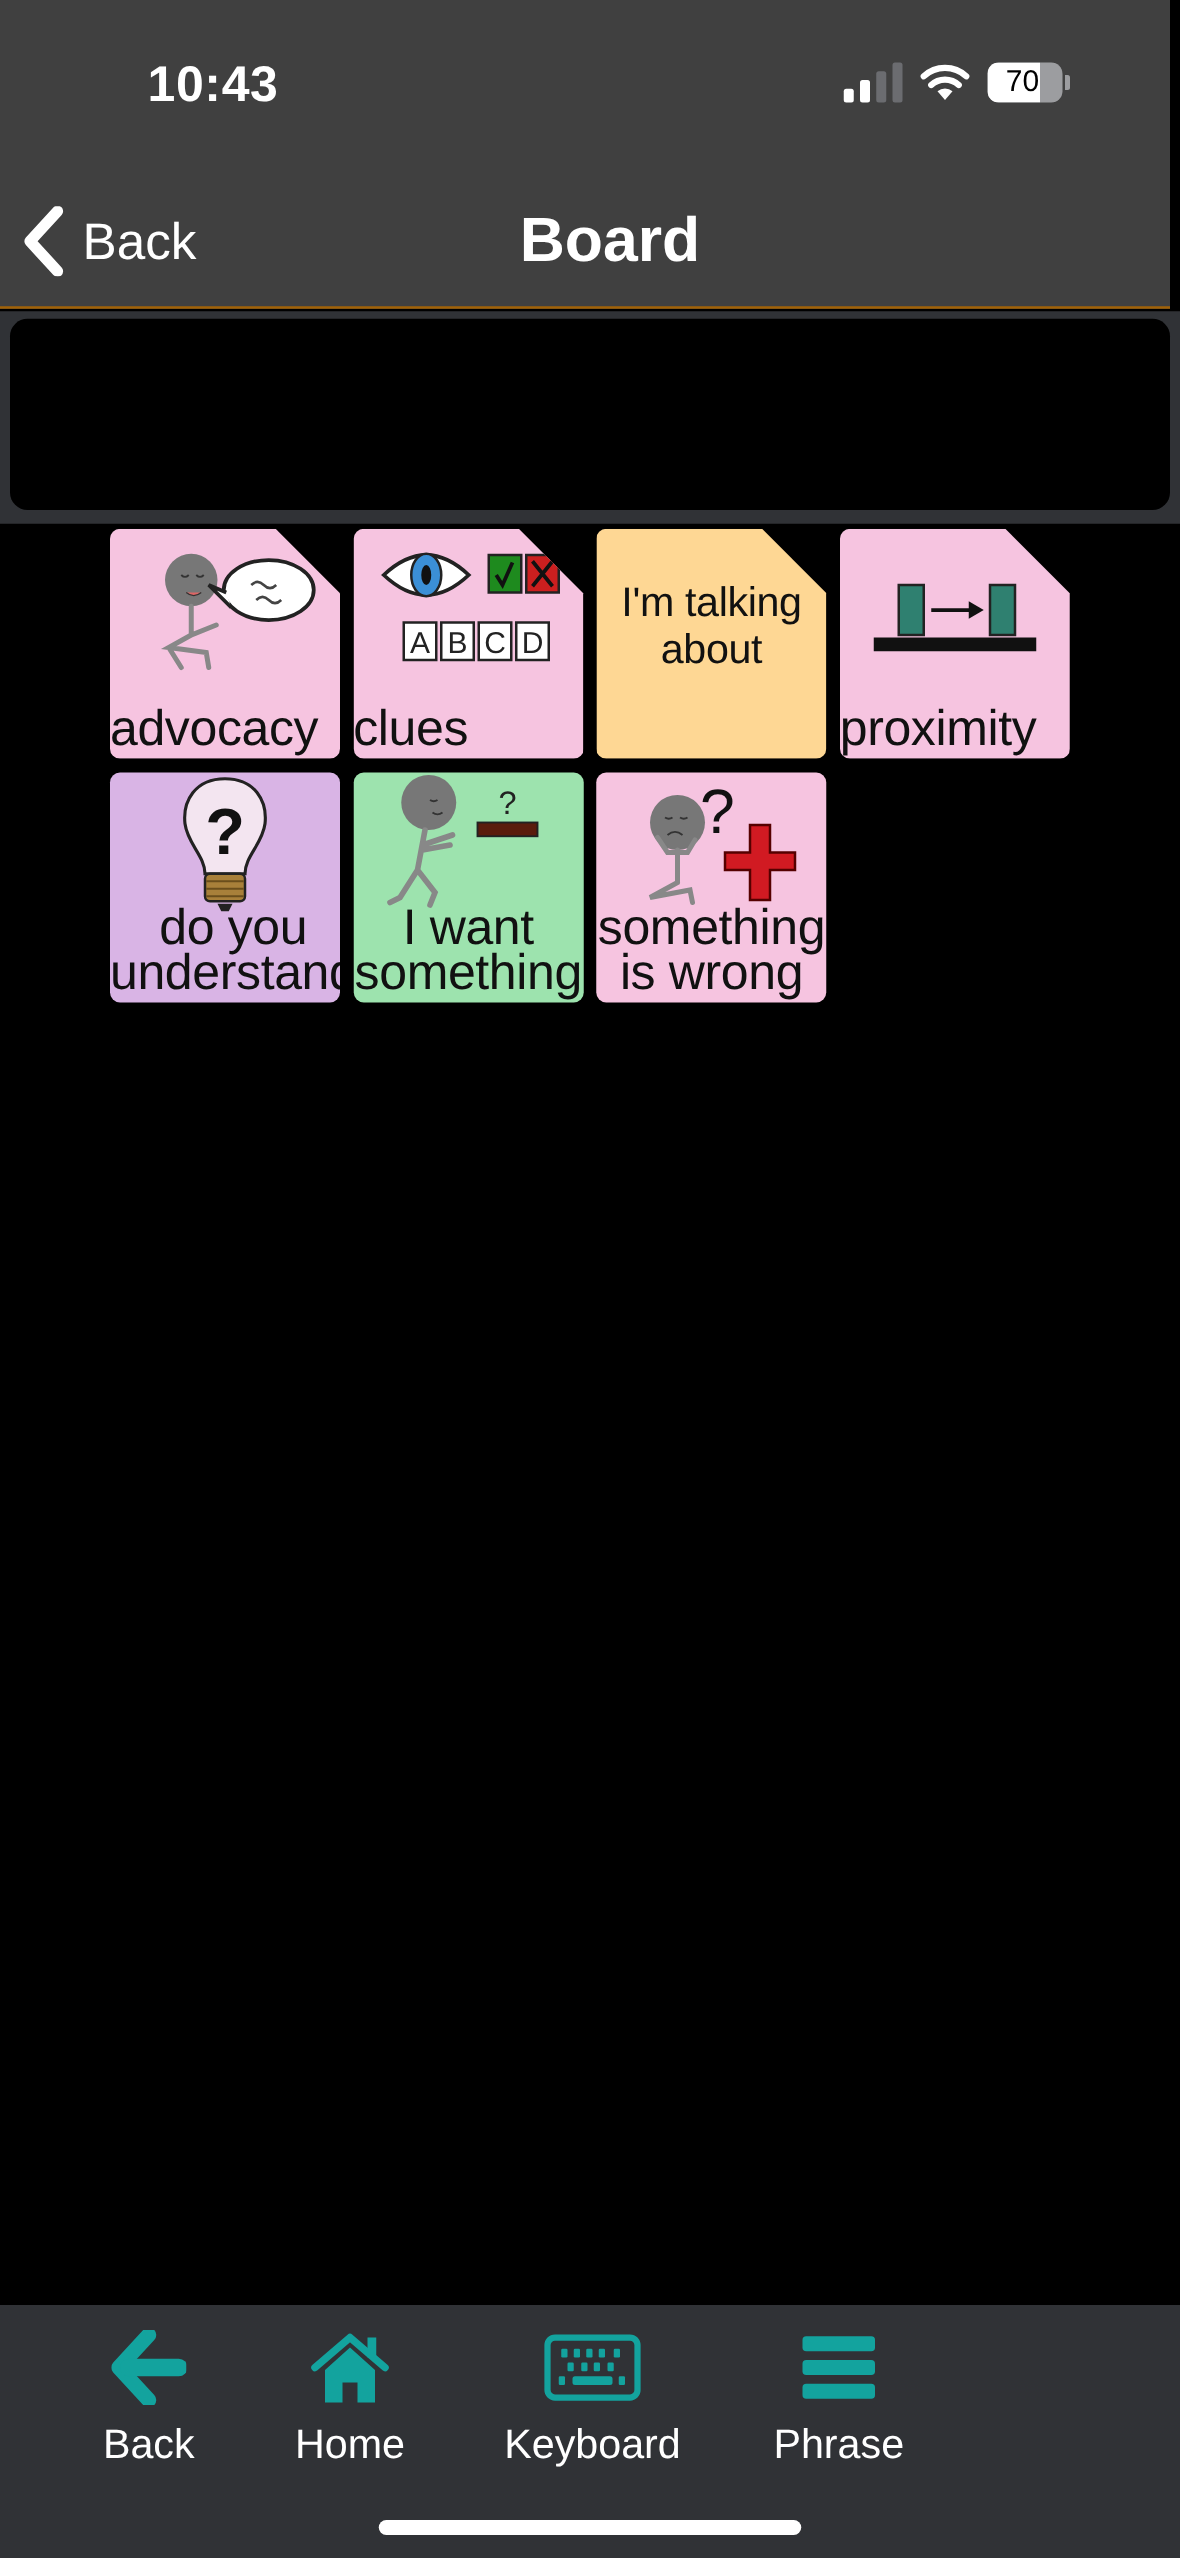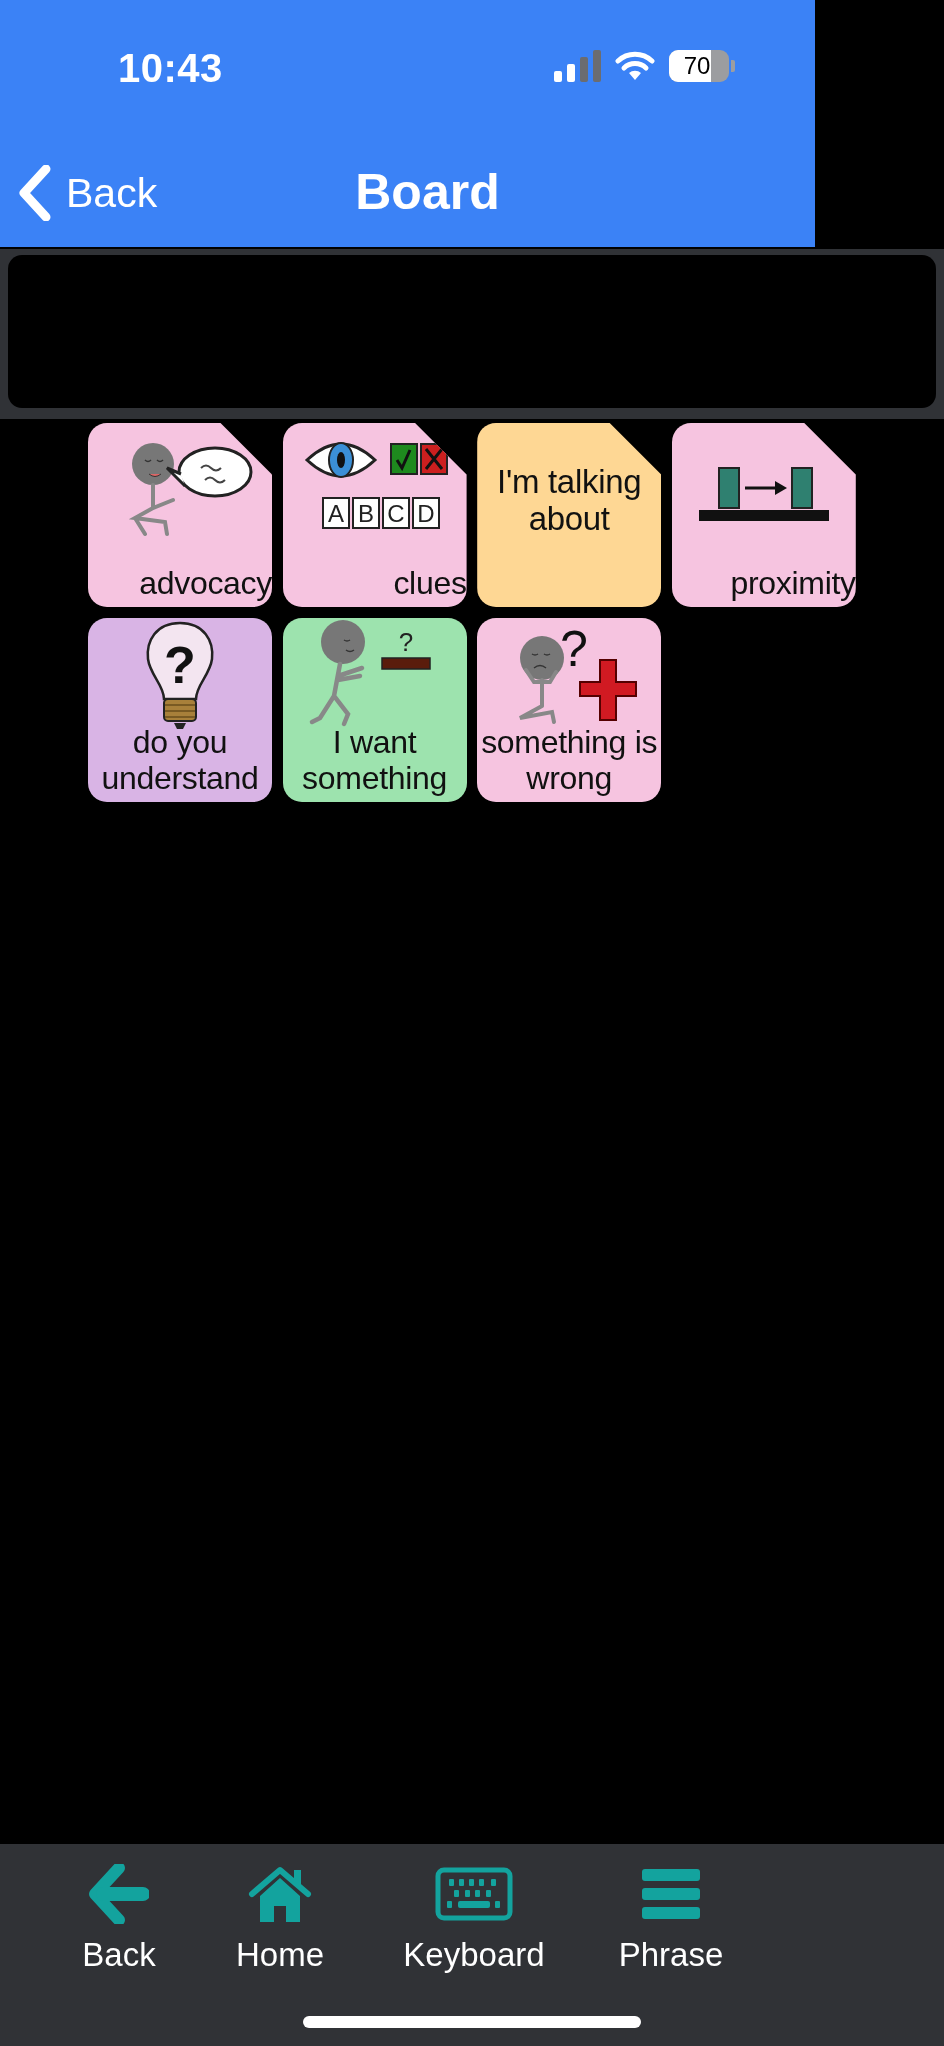--- a/index.html
+++ b/index.html
@@ -1,41 +1,41 @@
 <!DOCTYPE html>
 <html><head>
 <meta charset="utf-8">
 <style>
   * { box-sizing: border-box; margin: 0; padding: 0; }
   html, body { width: 944px; height: 2046px; background: #000; overflow: hidden; }
   body { font-family: "Liberation Sans", sans-serif; color: #fff; position: relative; }
 
-  .topbar { position: absolute; left: 0; top: 0; width: 815px; height: 247px; background: #3b82f6; border-bottom: 2px solid #3b82f6; }
+  .topbar { position: absolute; left: 0; top: 0; width: 936px; height: 247px; background: #404040; border-bottom: 2px solid #a16207; }
   .status-time { position: absolute; left: 118px; top: 46px; font-size: 40px; font-weight: 600; letter-spacing: 0.5px; }
   .status-icons { position: absolute; right: 80px; top: 50px; display: flex; align-items: center; gap: 14px; }
   .signal { display: flex; align-items: flex-end; gap: 5px; height: 32px; }
   .signal span { width: 8px; border-radius: 2px; background: #fff; }
   .signal span.dim { background: #6b6c70; }
   .battery { position: relative; width: 60px; height: 32px; border-radius: 9px; background: #9c9da0; overflow: hidden; }
   .battery .fill { position: absolute; left: 0; top: 0; bottom: 0; width: 70%; background: #fff; }
   .battery .pct { position: absolute; left: 0; right: 4px; top: 0; bottom: 0; display: flex; align-items: center; justify-content: center; font-size: 24px; font-weight: 400; color: #000; }
   .battery-nub { width: 4px; height: 12px; background: #9c9da0; border-radius: 0 2px 2px 0; margin-left: -12px; }
 
   .nav-back { position: absolute; left: 16px; top: 165px; display: flex; align-items: center; gap: 14px; cursor: pointer; }
   .nav-back-label { font-size: 41px; color: #fff; }
   .nav-title { position: absolute; left: 0; right: 0; top: 163px; text-align: center; font-size: 50px; font-weight: 700; margin-left: 40px; }
 
   .message-area { position: absolute; left: 0; top: 249px; width: 944px; height: 170px; background: #303236; padding: 6px 8px 12px 8px; }
   .message-box { width: 100%; height: 153px; background: #000; border-radius: 14px; }
 
   .grid { position: absolute; left: 88px; top: 423px; width: 768px; display: grid; grid-template-columns: repeat(4, 184px); grid-auto-rows: 184px; column-gap: 10.6px; row-gap: 11px; }
-  .tile { position: relative; border-radius: 19px; color: #111; display: flex; flex-direction: column; align-items: flex-end; justify-content: flex-end; padding-bottom: 6px; cursor: pointer; overflow: hidden; }
+  .tile { position: relative; border-radius: 8px; color: #111; display: flex; flex-direction: column; align-items: flex-start; justify-content: flex-end; padding-bottom: 6px; cursor: pointer; overflow: hidden; }
   .tile.folder { clip-path: polygon(0 0, 72% 0, 100% 28%, 100% 100%, 0 100%); }
   .tile .pic { position: absolute; left: 0; right: 0; top: 6px; height: 112px; display: flex; align-items: center; justify-content: center; }
-  .tile .label { position: relative; font-size: 32px; line-height: 36px; text-align: center; letter-spacing: -0.3px; }
+  .tile .label { position: relative; font-size: 40px; line-height: 36px; text-align: center; letter-spacing: -0.3px; }
   .tile.text-only { justify-content: center; padding-bottom: 30px; }
   .pink { background: #f6c4e0; }
   .orange { background: #fed794; }
   .purple { background: #d9b4e5; }
   .green { background: #9de3ae; }
 
   .bottombar { position: absolute; left: 0; top: 1844px; width: 944px; height: 202px; background: #303236; }
   .bb-item { position: absolute; top: 18px; display: flex; flex-direction: column; align-items: center; cursor: pointer; }
   .bb-item .icon { height: 64px; display: flex; align-items: center; justify-content: center; }
   .bb-item .lbl { font-size: 33px; margin-top: 10px; color: #fff; }

